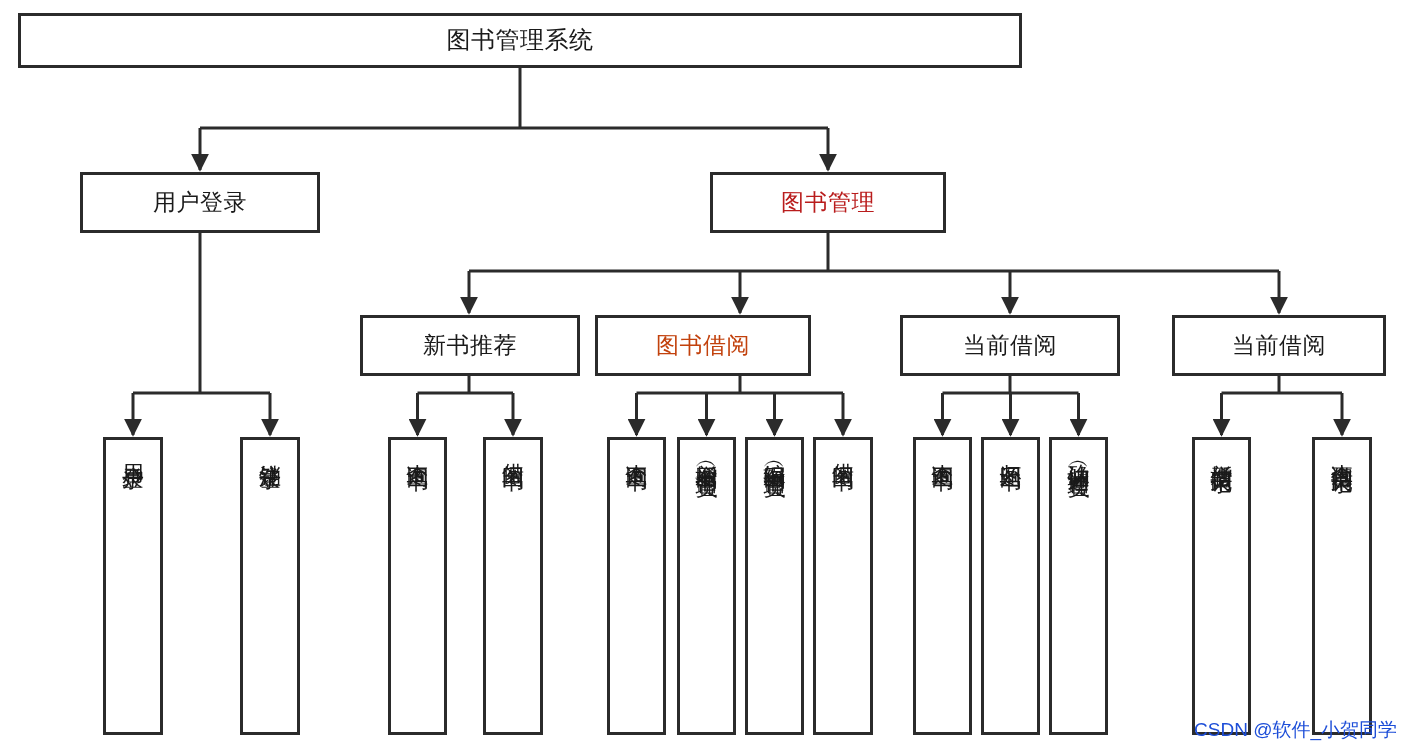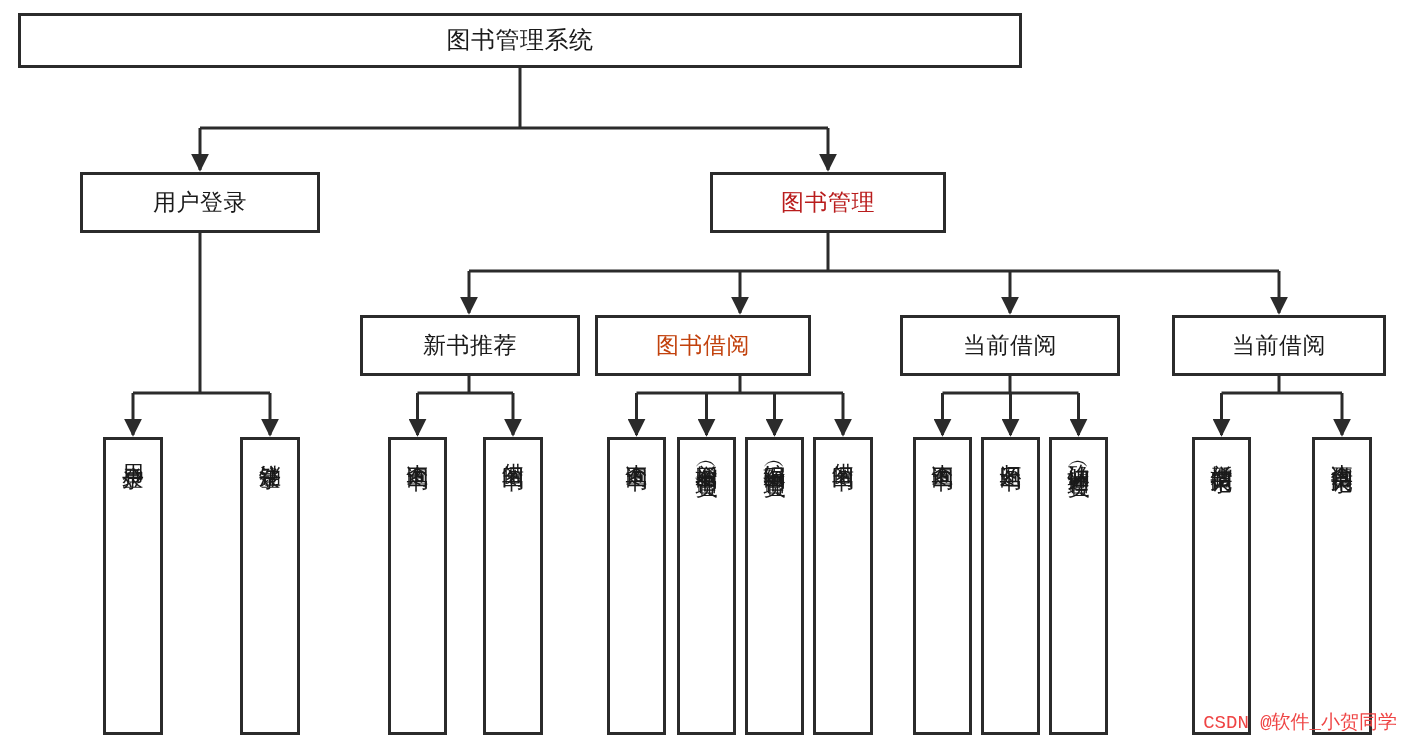--- a/index.html
+++ b/index.html
@@ -60,26 +60,26 @@
     writing-mode: vertical-rl;
     text-orientation: upright;
     font-size: 22px;
     line-height: 1.18;
     letter-spacing: 2px;
     white-space: nowrap;
   }
   #watermark {
     position: absolute;
     right: 8px;
-    bottom: 12px;
+    bottom: 4px;
     font-size: 19px;
-    color: #ef4444;
+    color: #1d4ed8;
     z-index: 5;
     white-space: nowrap;
-    font-family: Liberation Mono, monospace;
+    font-family: Liberation Sans, sans-serif;
   }
 </style>
 </head>
 <body>
 
 <div id="canvas">
 
   <svg id="edges" viewBox="0 0 1405 747" width="1405" height="747" xmlns="http://www.w3.org/2000/svg">
     <defs>
       <marker id="arrow" viewBox="0 0 10 10" refX="9" refY="5" markerWidth="6" markerHeight="6" orient="auto-start-reverse">

